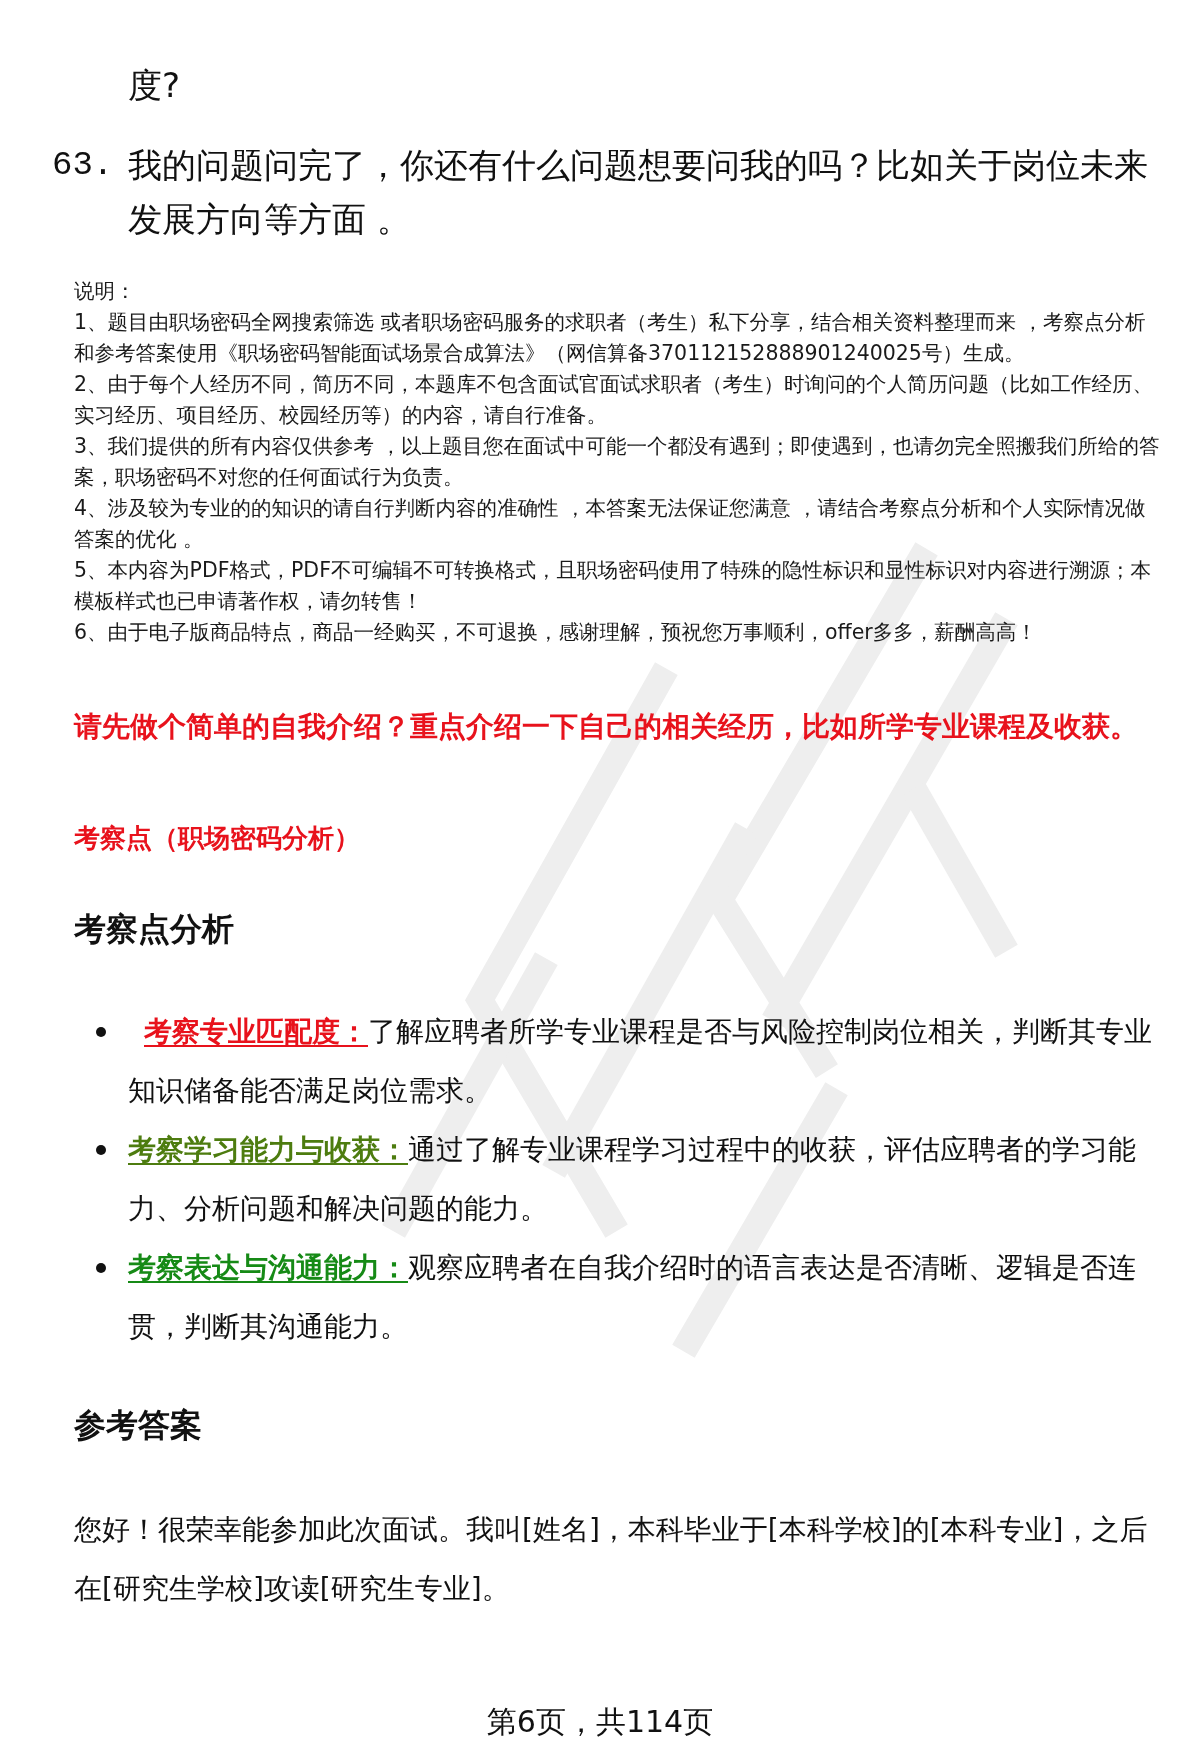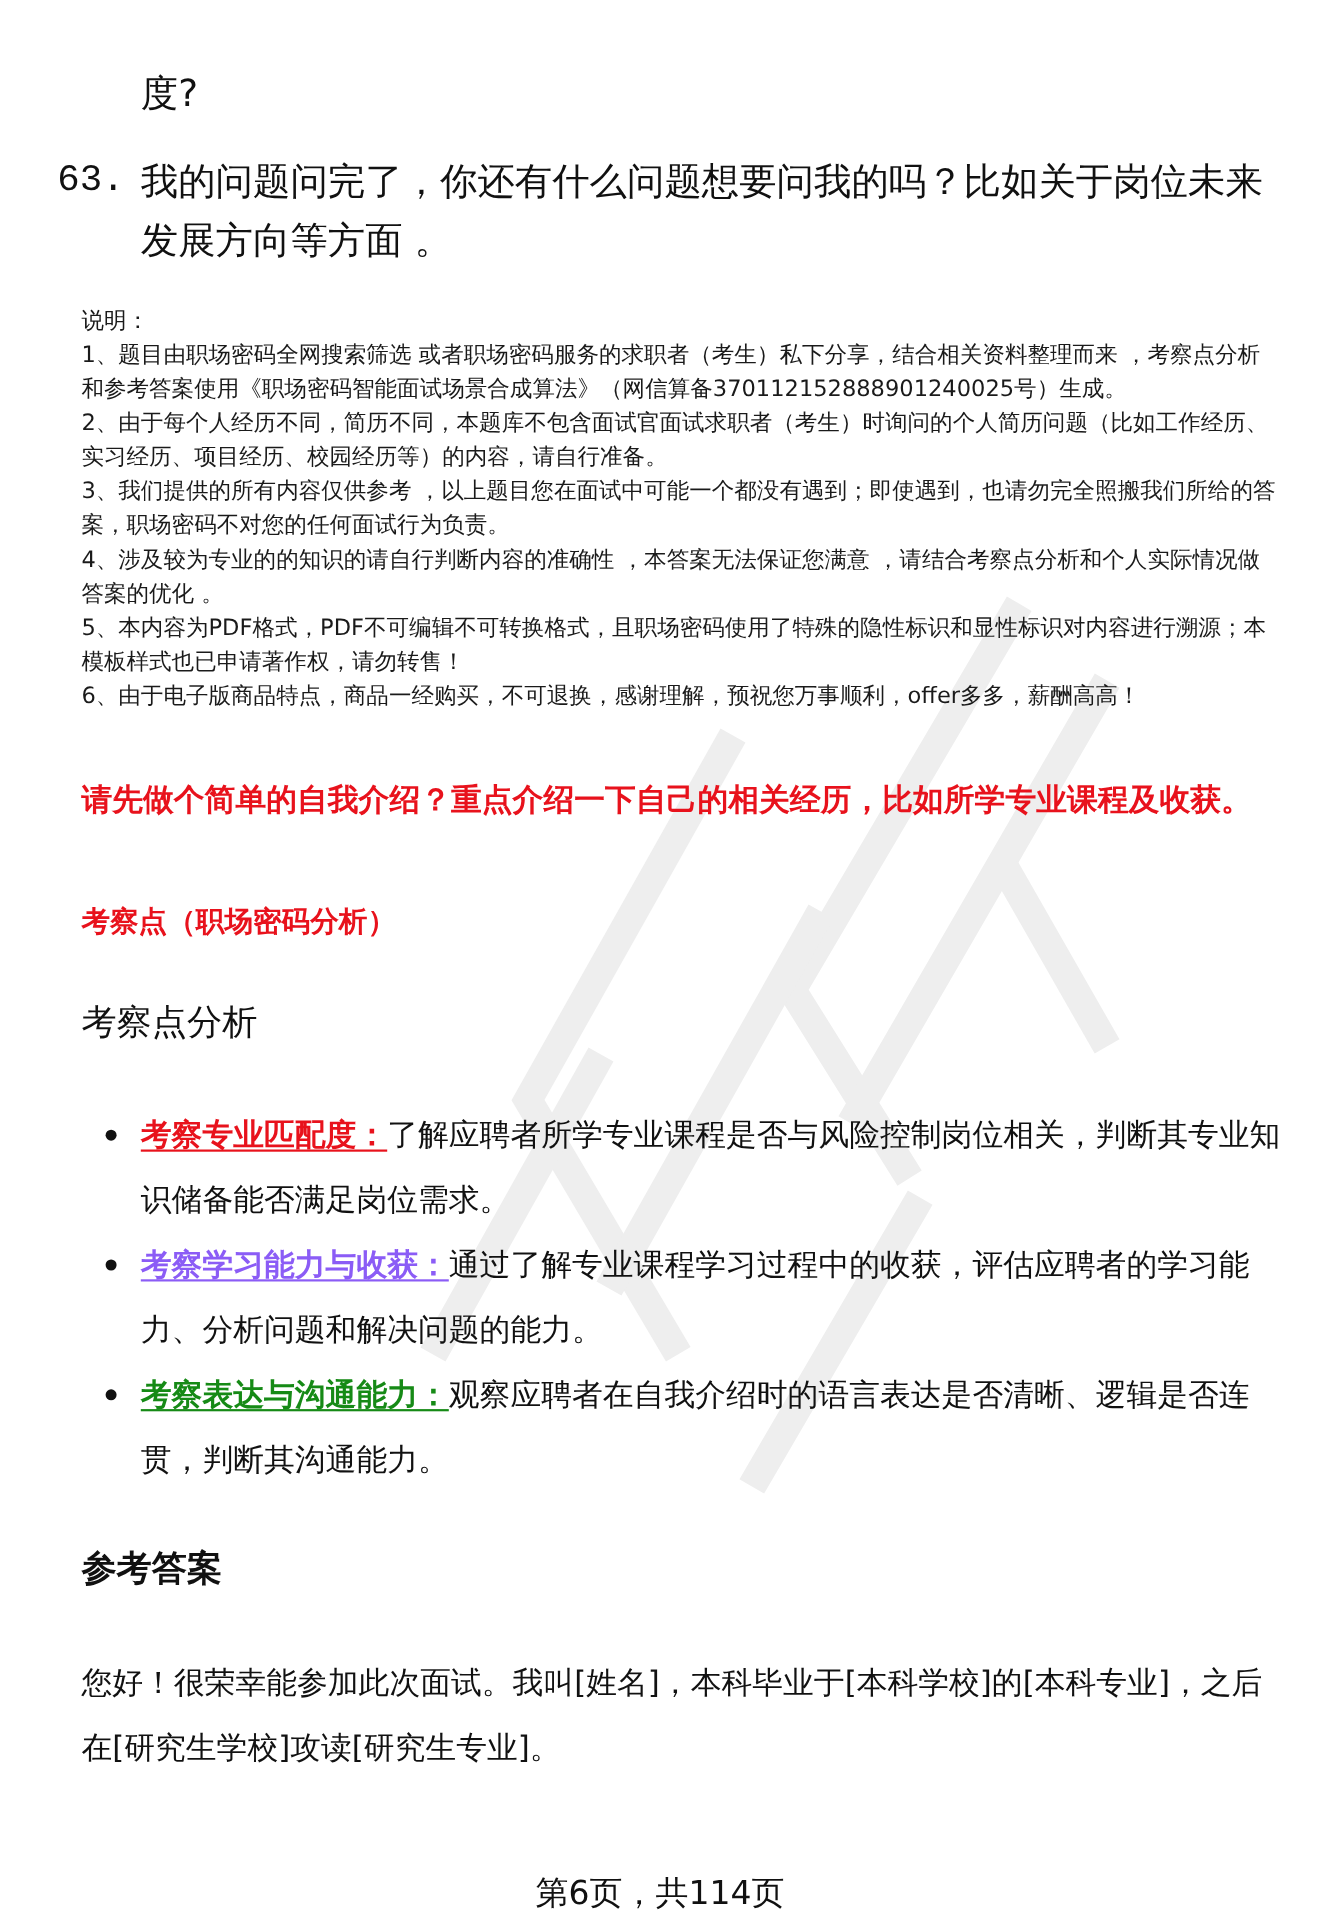--- a/index.html
+++ b/index.html
@@ -31,35 +31,35 @@
     .red-q {
       position: absolute; left: 74px; top: 706px; width: 1090px;
       font-size: 28px; line-height: 42px; font-weight: bold; color: #e8121c;
     }
     .red-sub {
       position: absolute; left: 74px; top: 818px;
       font-size: 26px; line-height: 40px; font-weight: bold; color: #e8121c;
     }
     .h-analysis {
       position: absolute; left: 74px; top: 906px;
-      font-size: 32px; line-height: 46px; font-weight: normal; color: #111;
+      font-size: 32px; line-height: 46px; font-weight: bold; color: #111;
     }
     .bullets {
       position: absolute; left: 96px; top: 1002px; width: 1070px;
       list-style: none; margin: 0; padding: 0;
       font-size: 28px; line-height: 59px; color: #111;
     }
     .bullets li { position: relative; padding-left: 32px; }
     .bullets .dot {
       position: absolute; left: 0; top: 25px; width: 10px; height: 10px;
       border-radius: 50%; background: #111;
     }
     .bullets .label { font-weight: bold; text-decoration: underline; text-underline-offset: 4px; }
-    .lbl-red { color: #e8121c; }
-    .lbl-blue { color: #8b5cf6; text-align: center; }
+    .lbl-red { color: #e8121c; margin-left: 16px; }
+    .lbl-blue { color: #4d7c0f; text-align: center; }
     .lbl-green { color: #168a16; }
     .h-answer {
       position: absolute; left: 74px; top: 1402px;
       font-size: 32px; line-height: 46px; font-weight: bold; color: #111;
     }
     .answer {
       position: absolute; left: 74px; top: 1500px; width: 1090px;
       font-size: 28px; line-height: 59px; color: #111;
     }
     .footer {

